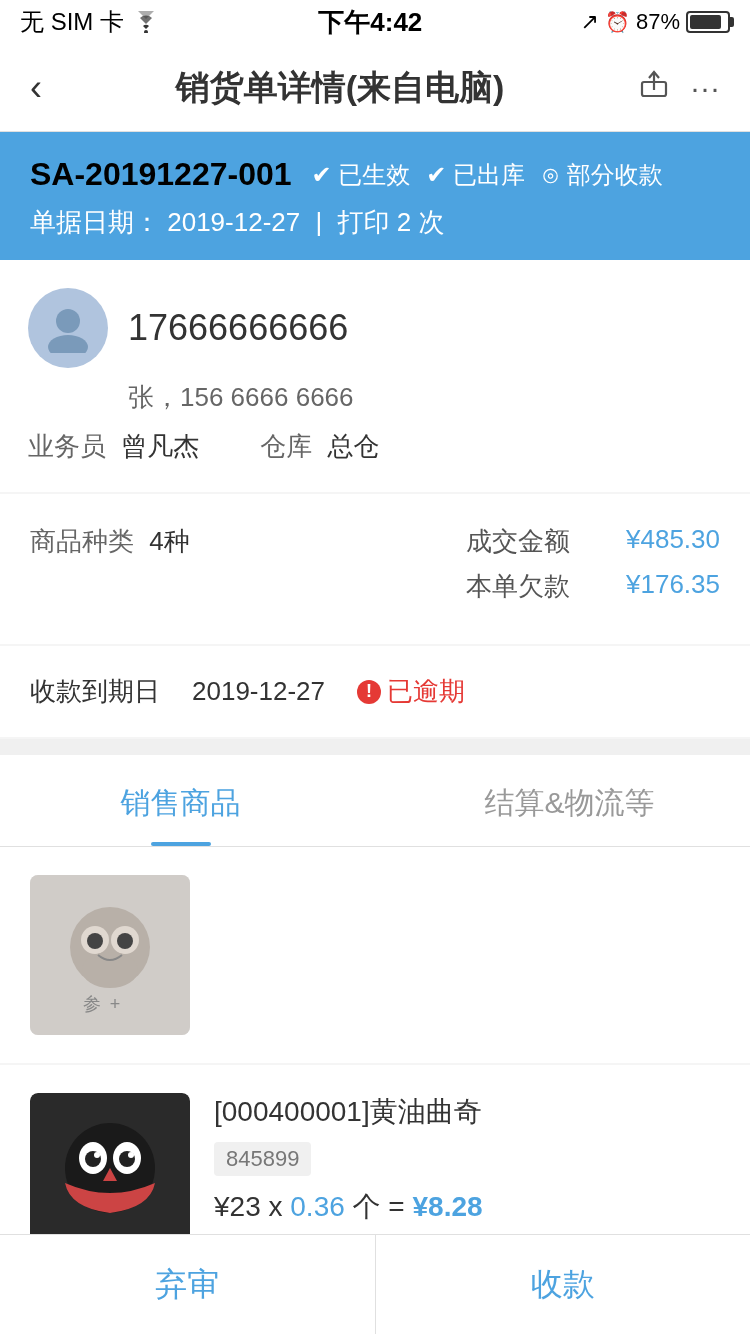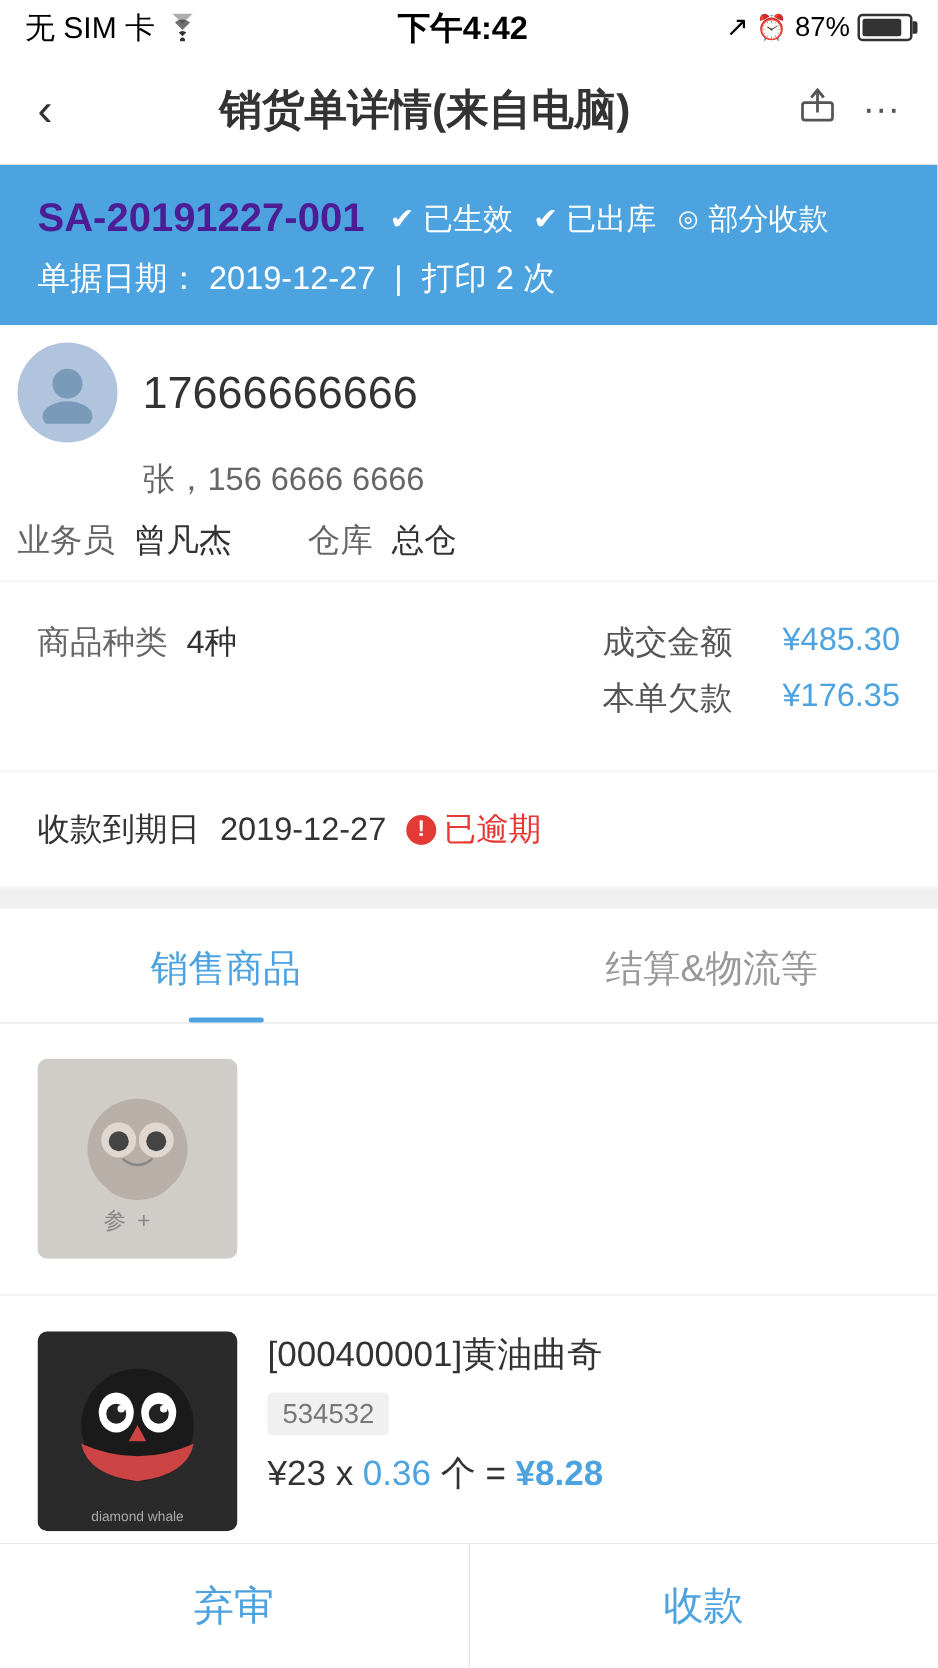--- a/index.html
+++ b/index.html
@@ -53,32 +53,32 @@
     .nav-action-icon { font-size: 30px; color: #555; cursor: pointer; }
 
     
     .order-header {
       background: #4da3e0;
       padding: 24px 30px 20px;
     }
     .order-header-top {
       display: flex; align-items: center; gap: 20px; margin-bottom: 12px;
     }
-    .order-id { font-size: 32px; font-weight: 700; color: #4c1d95; }
+    .order-id { font-size: 32px; font-weight: 700; color: #000000; }
     .order-badges { display: flex; gap: 16px; flex-wrap: wrap; }
     .badge {
       display: flex; align-items: center; gap: 6px;
       font-size: 24px; color: #fff;
     }
     .order-date { font-size: 26px; color: #fff; }
 
     
     .customer-section {
       background: #fff;
-      padding: 14px;
+      padding: 28px;
       margin-bottom: 2px;
     }
     .customer-row { display: flex; align-items: center; gap: 20px; margin-bottom: 12px; }
     .avatar {
       width: 80px; height: 80px; border-radius: 50%; background: #b0c4de;
       display: flex; align-items: center; justify-content: center;
       font-size: 40px; color: #6a8fb0; flex-shrink: 0;
     }
     .customer-name { font-size: 36px; font-weight: 500; color: #333; }
     .customer-sub { font-size: 26px; color: #666; margin-bottom: 14px; margin-left: 100px; }
@@ -90,31 +90,31 @@
     .stats-section {
       background: #fff;
       padding: 30px;
       display: flex;
       justify-content: space-between;
       margin-bottom: 2px;
     }
     .stats-left { font-size: 26px; color: #333; }
     .stats-label { color: #666; margin-right: 8px; }
     .stats-right { text-align: right; }
-    .stat-row { display: flex; justify-content: space-between; gap: 40px; margin-bottom: 10px; font-size: 26px; }
+    .stat-row { display: flex; justify-content: space-between; gap: 56px; margin-bottom: 10px; font-size: 26px; }
     .stat-name { color: #555; }
     .stat-value { color: #4da3e0; font-weight: 500; }
 
     
     .due-section {
       background: #fff;
       padding: 28px 30px;
       font-size: 26px;
       color: #333;
-      display: flex; align-items: center; gap: 16px;
+      display: flex; align-items: center; gap: 32px;
       margin-bottom: 2px;
     }
     .overdue-badge {
       display: flex; align-items: center; gap: 6px;
       color: #e53935; font-size: 26px;
     }
     .overdue-dot {
       width: 24px; height: 24px; border-radius: 50%; background: #e53935;
       display: flex; align-items: center; justify-content: center;
       color: #fff; font-size: 18px; font-weight: 700;
@@ -339,21 +339,21 @@
 
         <path d="M80 75 L73 88 L87 88 Z" fill="#c44"></path>
 
         <path d="M35 90 Q80 110 125 90 Q120 115 80 120 Q40 115 35 90Z" fill="#c44"></path>
 
         <text x="80" y="152" font-size="11" fill="#aaa" text-anchor="middle">diamond whale</text>
       </svg>
     </div>
     <div class="product-info">
       <div class="product-name">[000400001]黄油曲奇</div>
-      <div class="product-sku">534532</div>
+      <div class="product-sku">845899</div>
       <div class="product-price">
         <span>¥23</span>
         <span> x </span>
         <span class="price-highlight">0.36</span>
         <span>个</span>
         <span> = </span>
         <span class="price-total">¥8.28</span>
       </div>
     </div>
   </div>

